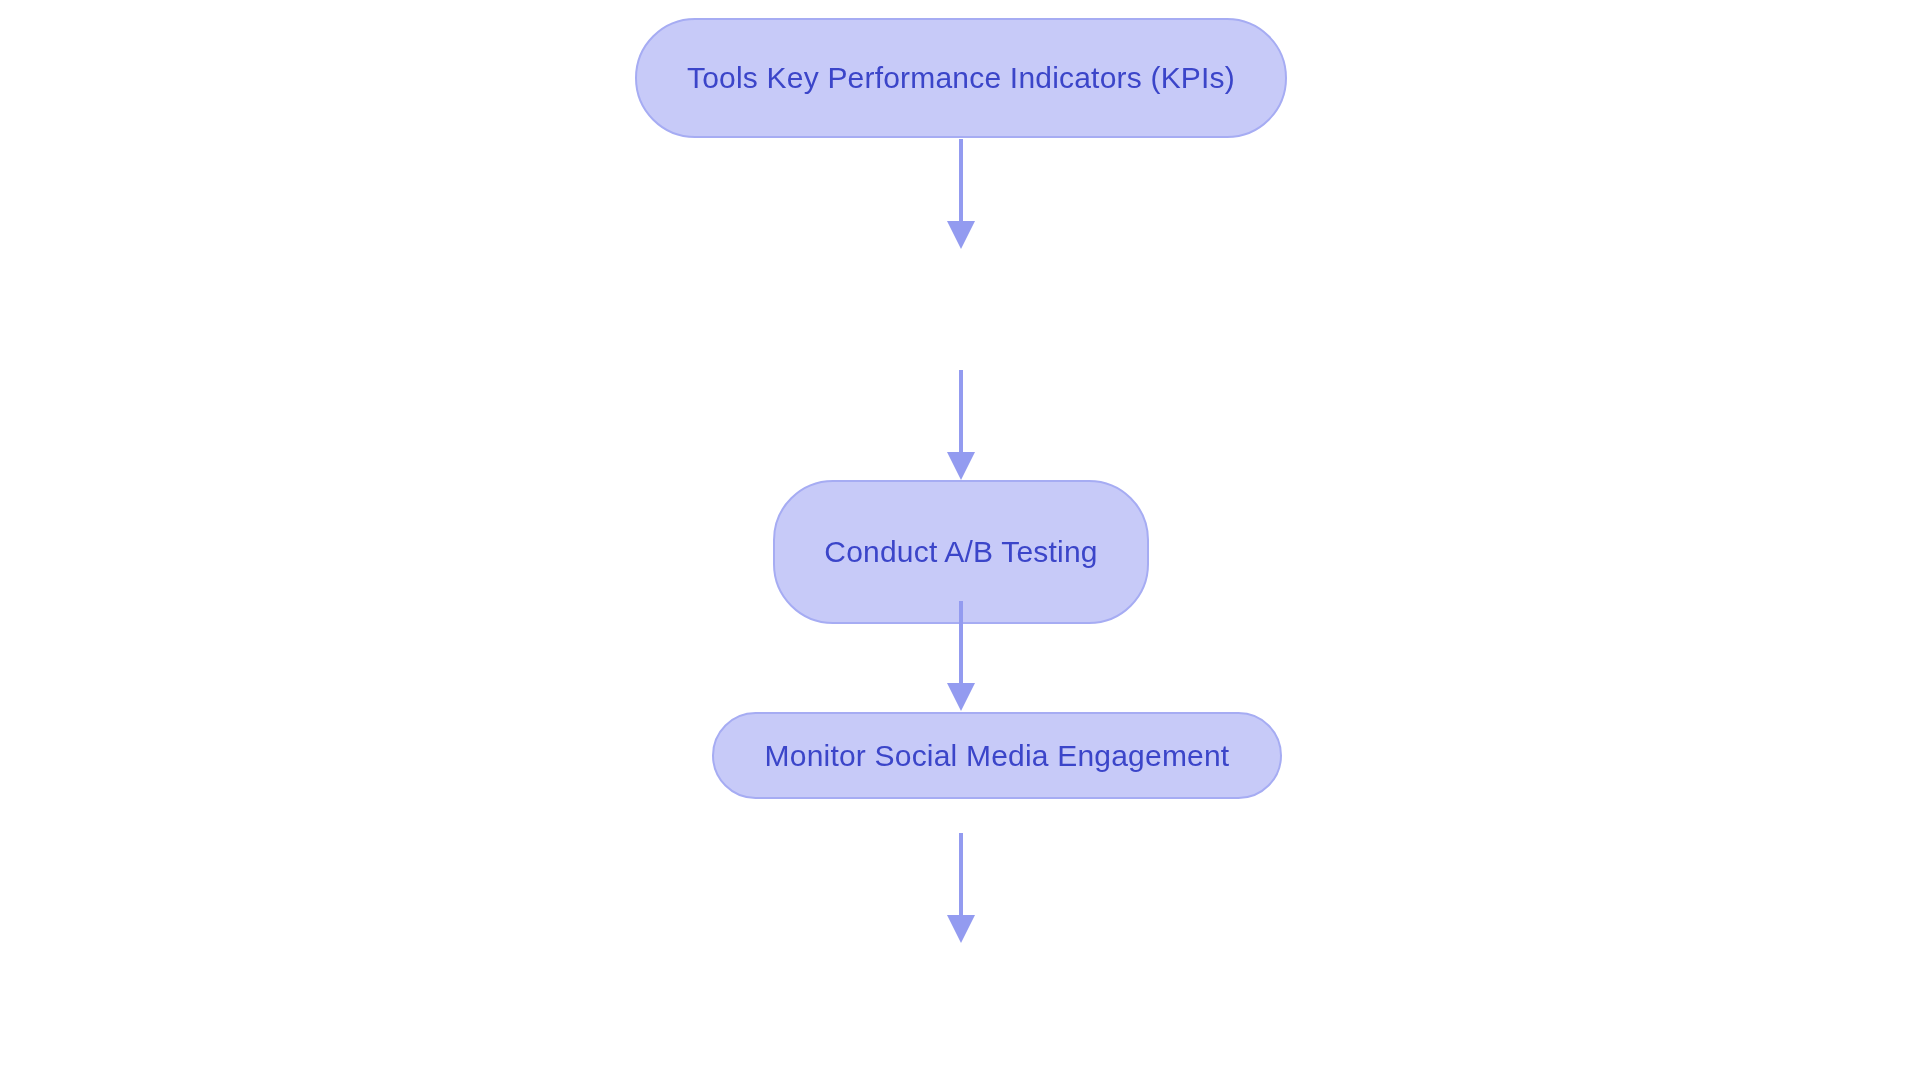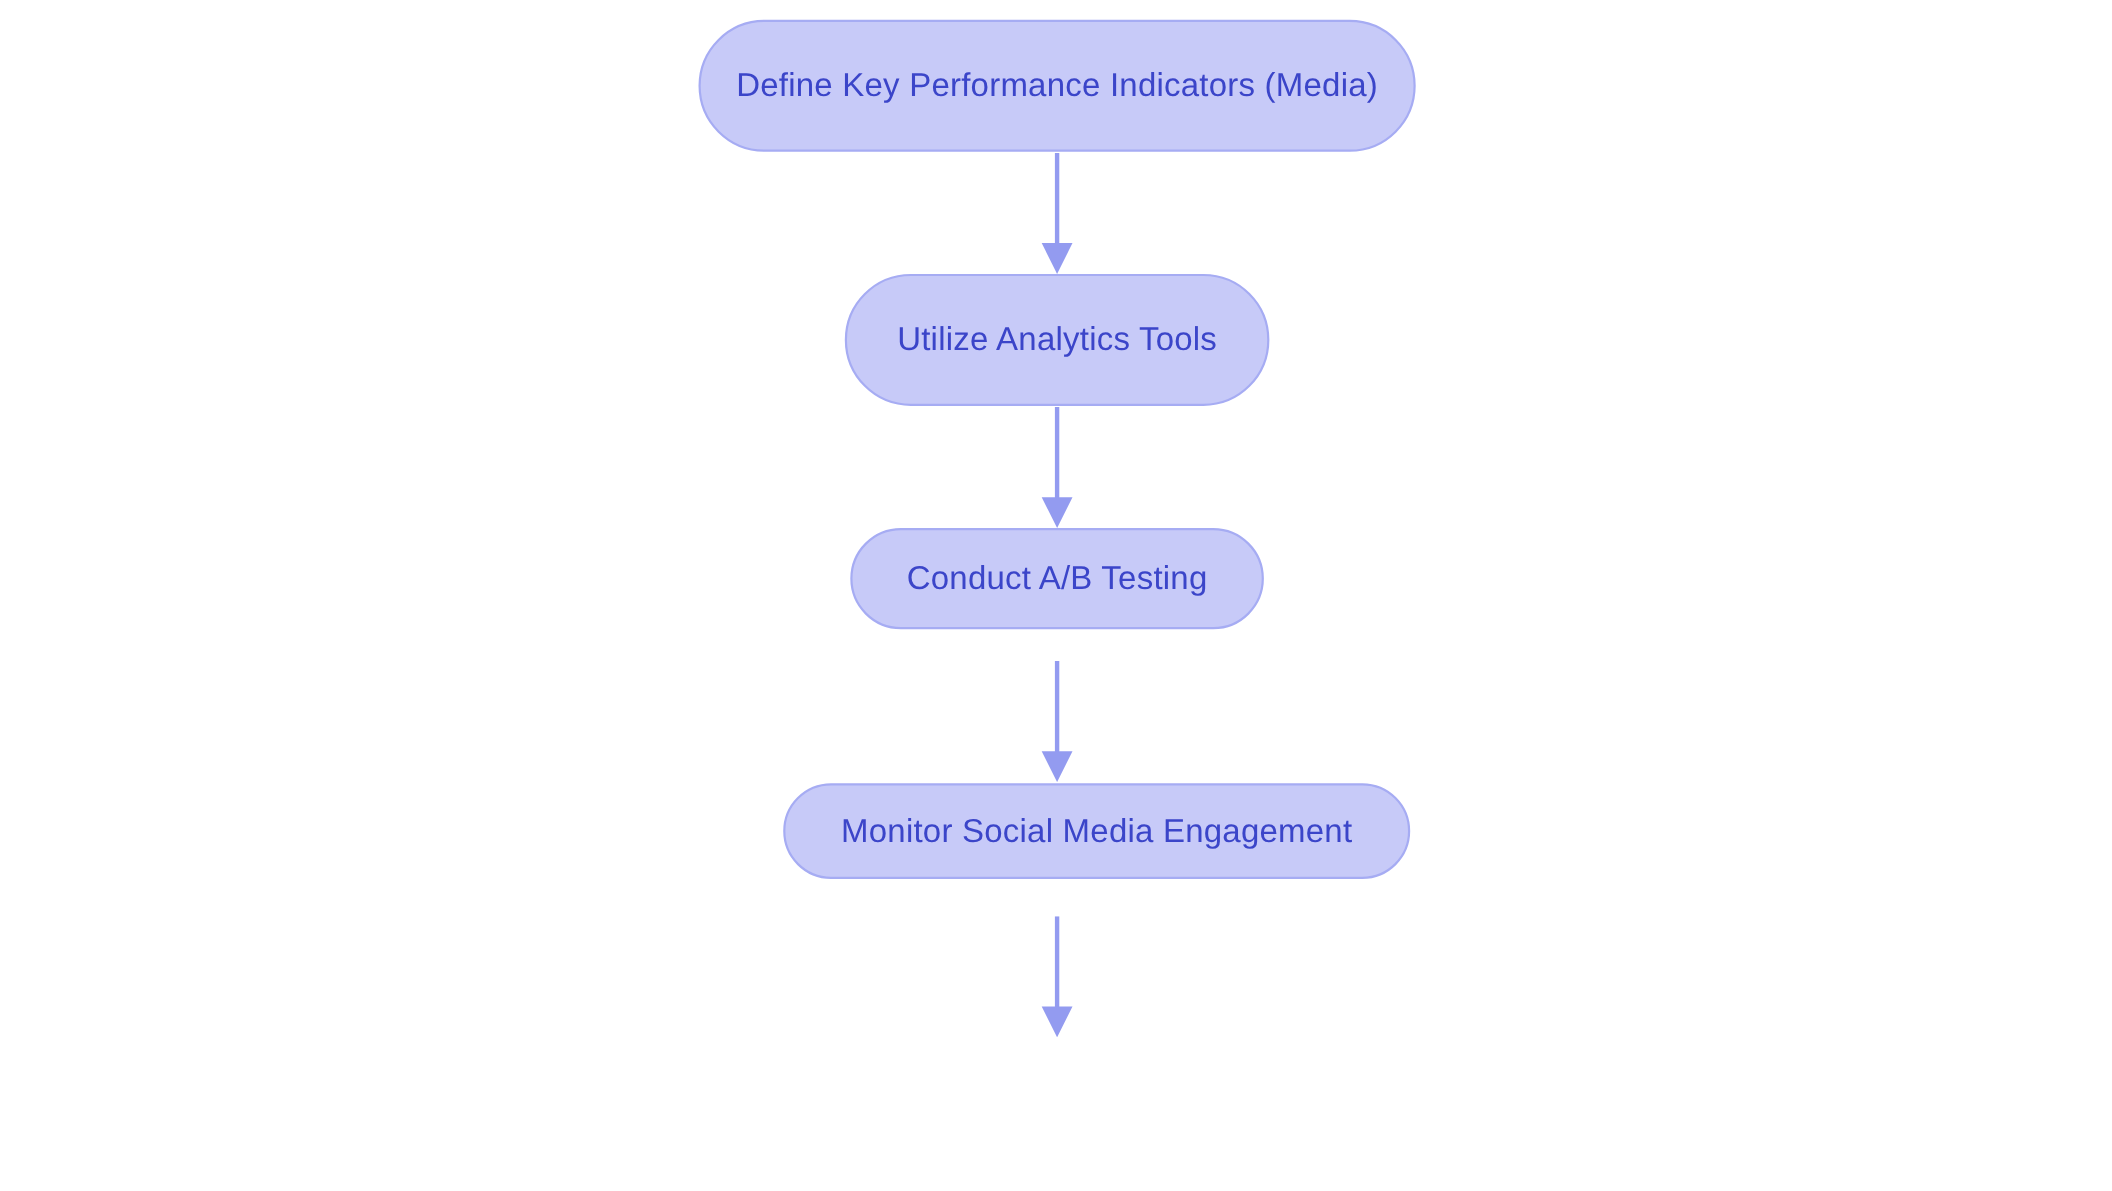--- a/index.html
+++ b/index.html
@@ -37,38 +37,35 @@
   .arrow { position: absolute; display: block; }
   .arrow line { stroke: var(--arrow-color); stroke-width: 4; }
   .arrow polygon { fill: var(--arrow-color); }
 </style>
 </head>
 <body>
 
 <div class="canvas">
 
   <div class="node" style="left:635px; top:18px; width:652px; height:120px;">
-    <span class="node-label">Define Key Performance Indicators (Media)</span>
+    <span class="node-label">Tools Key Performance Indicators (KPIs)</span>
   </div>
 
   <svg class="arrow" style="left:945px; top:139px;" width="32" height="110" viewBox="0 0 32 110">
     <line x1="16" y1="0" x2="16" y2="84"></line>
     <polygon points="2,82 30,82 16,110"></polygon>
   </svg>
 
-  <div class="node" style="left:768px; top:249px; width:386px; height:120px;">
-    <span class="node-label">Utilize Analytics Tools</span>
-  </div>
 
   <svg class="arrow" style="left:945px; top:370px;" width="32" height="110" viewBox="0 0 32 110">
     <line x1="16" y1="0" x2="16" y2="84"></line>
     <polygon points="2,82 30,82 16,110"></polygon>
   </svg>
 
-  <div class="node" style="left:773px; top:480px; width:376px; height:92px;">
+  <div class="node" style="left:773px; top:480px; width:376px; height:144px;">
     <span class="node-label">Conduct A/B Testing</span>
   </div>
 
   <svg class="arrow" style="left:945px; top:601px;" width="32" height="110" viewBox="0 0 32 110">
     <line x1="16" y1="0" x2="16" y2="84"></line>
     <polygon points="2,82 30,82 16,110"></polygon>
   </svg>
 
   <div class="node" style="left:712px; top:712px; width:570px; height:87px;">
     <span class="node-label">Monitor Social Media Engagement</span>

